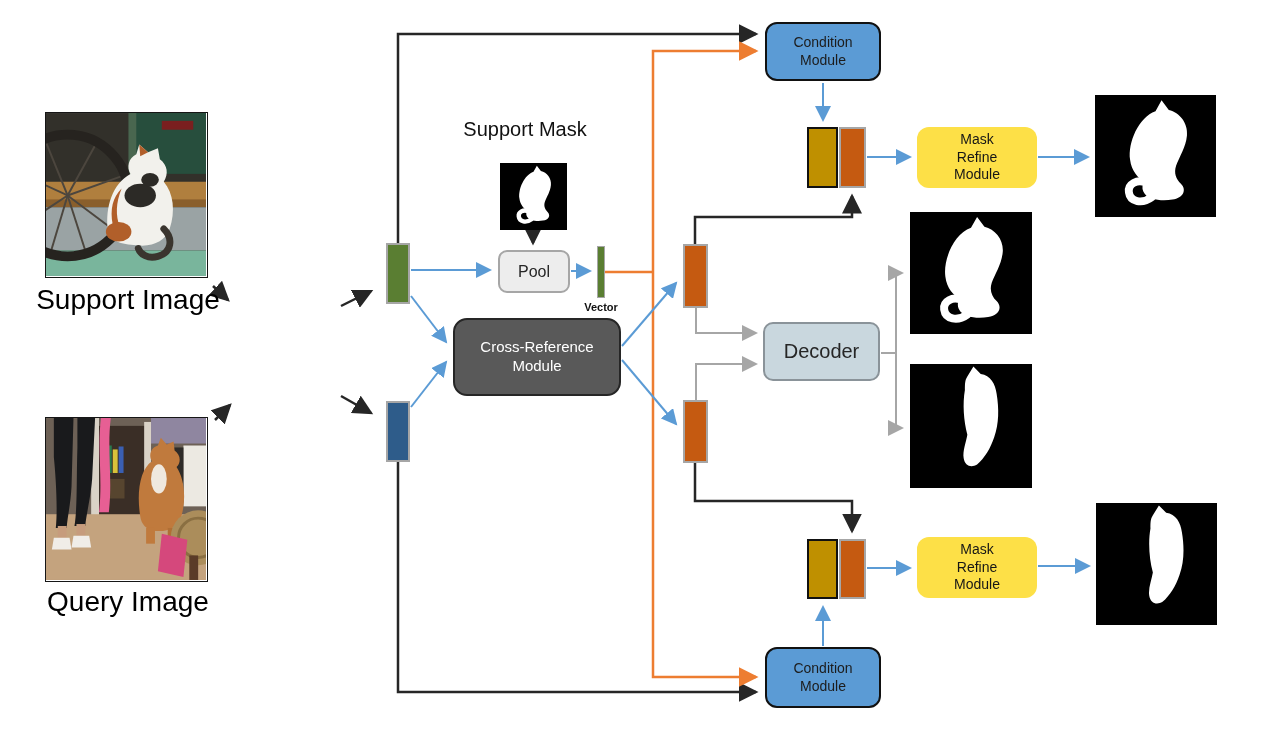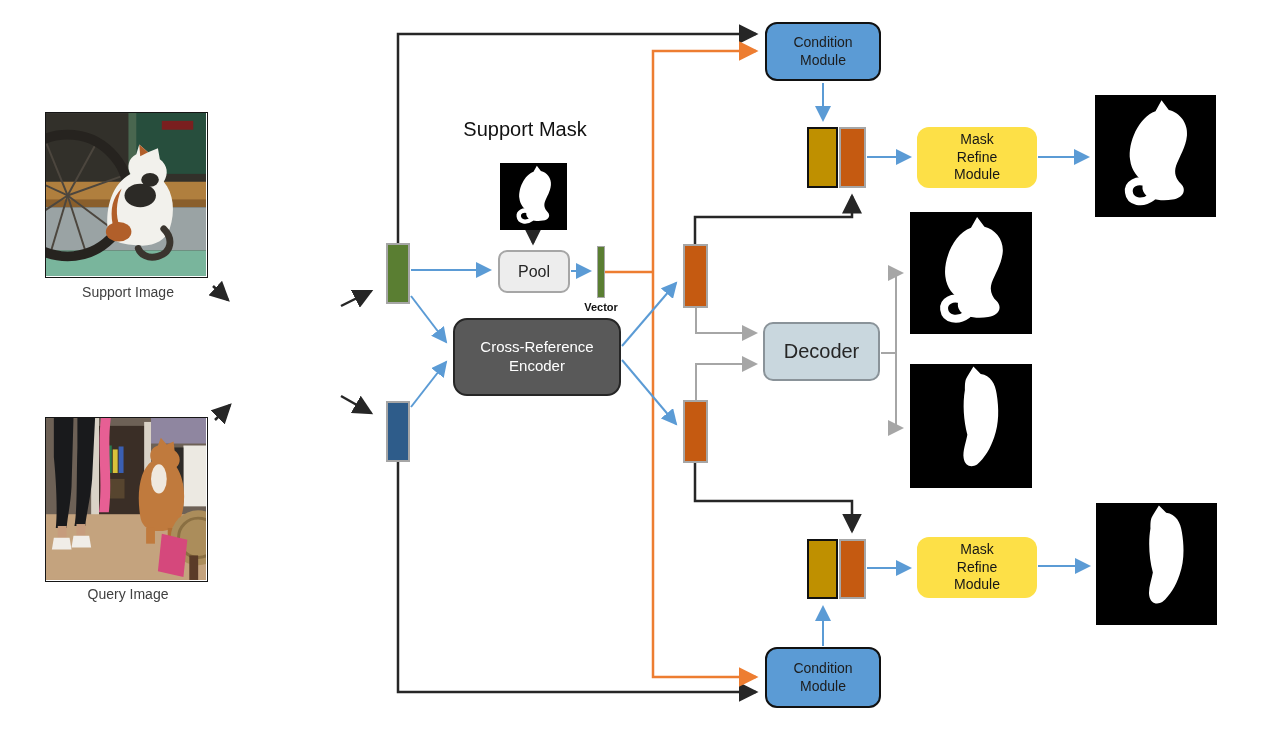--- a/index.html
+++ b/index.html
@@ -32,21 +32,21 @@
   .bar-vector{left:597px;top:246px;width:8px;height:52px;background:#5a7e32;border:1.5px solid #a6a6a6;}
   .bar-orange1{left:683px;top:244px;width:25px;height:64px;background:#c55a11;border:2px solid #a6a6a6;}
   .bar-orange2{left:683px;top:400px;width:25px;height:63px;background:#c55a11;border:2px solid #a6a6a6;}
   .bar-yellow-top{left:807px;top:127px;width:31px;height:61px;background:#bf9000;border:2px solid #111;}
   .bar-orange-top{left:839px;top:127px;width:27px;height:61px;background:#c55a11;border:2px solid #a6a6a6;}
   .bar-yellow-bot{left:807px;top:539px;width:31px;height:60px;background:#bf9000;border:2px solid #111;}
   .bar-orange-bot{left:839px;top:539px;width:27px;height:60px;background:#c55a11;border:2px solid #a6a6a6;}
 
   .photo{position:absolute;border:1.5px solid #161616;box-sizing:border-box;}
   .mask{position:absolute;background:#000;}
-  .caption{position:absolute;text-align:center;font-size:14px;color:#404040;}
+  .caption{position:absolute;text-align:center;font-size:28px;color:#000000;}
   .heading{position:absolute;text-align:center;font-size:20px;color:#111;}
   .vector-label{position:absolute;left:577px;top:301px;width:48px;text-align:center;
                 font-size:11px;font-weight:bold;color:#111;}
 </style>
 </head>
 <body>
 
 <div class="canvas">
 
   <svg width="0" height="0" style="position:absolute">
@@ -197,21 +197,21 @@
   </div>
 
   <div class="box pool">
     <span>Pool</span>
   </div>
 
   <div class="bar bar-vector"></div>
   <div class="vector-label">Vector</div>
 
   <div class="box crm">
-    <span>Cross-Reference Encoder</span>
+    <span>Cross-Reference Module</span>
   </div>
 
   <div class="bar bar-green"></div>
   <div class="bar bar-blue"></div>
   <div class="bar bar-orange1"></div>
   <div class="bar bar-orange2"></div>
 
   <div class="box decoder">
     <span>Decoder</span>
   </div>

